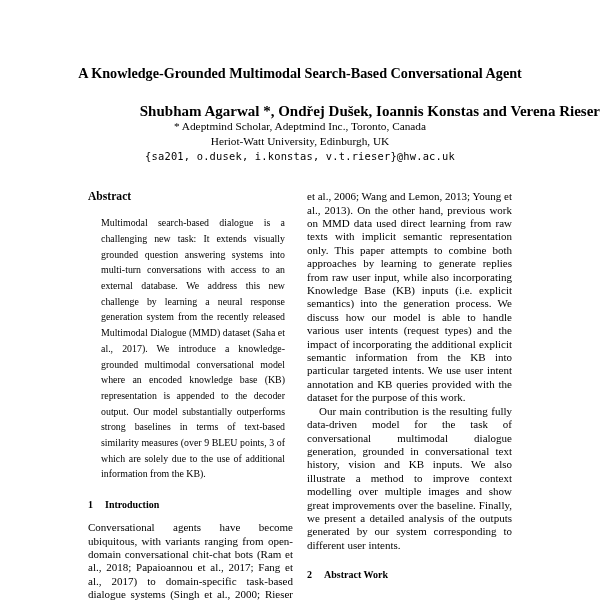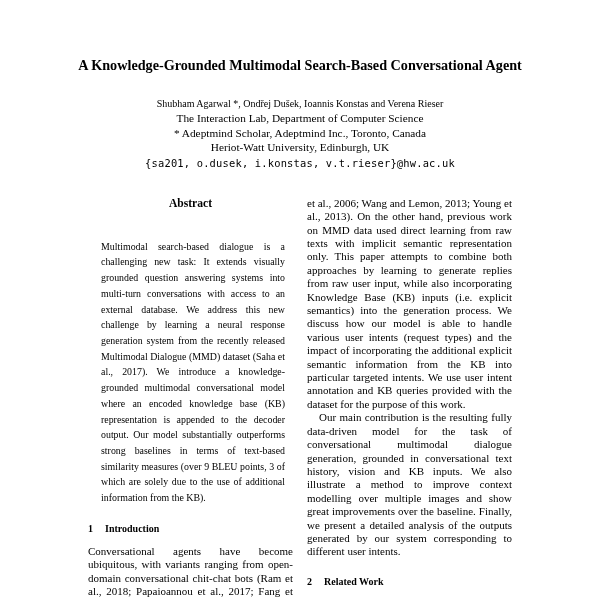--- a/index.html
+++ b/index.html
@@ -7,33 +7,34 @@
     width: 600px; height: 600px;
     background: #ffffff;
     overflow: hidden;
     color: #000;
     font-family: "Liberation Serif", serif;
   }
   .page { padding-top: 56px; }
 
   .title {
     width: 460px;
-    margin: 0 auto;
+    margin: 8px auto;
     text-align: center;
     font-size: 14.2px;
     font-weight: bold;
     line-height: 18px;
     font-family: Liberation Serif, serif;
   }
 
   .author-block { margin-top: 22px; text-align: center; }
   .authors {
-    font-size: 10px;
-    font-weight: normal;
+    font-size: 15px;
+    font-weight: bold;
     line-height: 15px;
+    text-align: right;
   }
   .affil {
     font-size: 11.3px;
     line-height: 14.6px;
   }
   .email {
     font-family: "DejaVu Sans Mono", monospace;
     font-size: 10.4px;
     margin-top: 2px;
     letter-spacing: 0.2px;
@@ -41,24 +42,24 @@
 
   .columns {
     width: 424px;
     margin: 28px auto 0;
     display: flex;
     gap: 14px;
   }
   .col { width: 205px; }
 
   .abstract-heading {
-    text-align: center;
+    text-align: left;
     font-size: 11.6px;
     font-weight: bold;
-    margin-bottom: 29px;
+    margin-bottom: 12px;
   }
   .abstract-text {
     font-size: 9.9px;
     line-height: 15.7px;
     text-align: justify;
     padding-left: 13px;
     padding-right: 8px;
     hyphens: auto;
   }
 
@@ -79,21 +80,20 @@
 </style>
 </head>
 <body>
 
 <div class="page">
 
   <h1 class="title">A Knowledge-Grounded Multimodal Search-Based Conversational Agent</h1>
 
   <div class="author-block">
     <div class="authors">Shubham Agarwal *,  Ondřej Dušek, Ioannis Konstas and Verena Rieser</div>
-    <div class="affil">The Interaction Lab, Department of Computer Science</div>
     <div class="affil">* Adeptmind Scholar, Adeptmind Inc., Toronto, Canada</div>
     <div class="affil">Heriot-Watt University, Edinburgh, UK</div>
     <div class="email">{sa201, o.dusek, i.konstas, v.t.rieser}@hw.ac.uk</div>
   </div>
 
   <div class="columns">
 
     <div class="col">
       <h2 class="abstract-heading">Abstract</h2>
       <p class="abstract-text">Multimodal search-based dialogue is a challenging new task: It extends visually grounded question answering systems into multi-turn conversations with access to an external database. We address this new challenge by learning a neural response generation system from the recently released Multimodal Dialogue (MMD) dataset (Saha et al., 2017). We introduce a knowledge-grounded multimodal conversational model where an encoded knowledge base (KB) representation is appended to the decoder output. Our model substantially outperforms strong baselines in terms of text-based similarity measures (over 9 BLEU points, 3 of which are solely due to the use of additional information from the KB).</p>
@@ -102,19 +102,19 @@
         <span>1</span><span class="sec-title">Introduction</span>
       </h2>
       <p class="body-par">Conversational agents have become ubiquitous, with variants ranging from open-domain conversational chit-chat bots (Ram et al., 2018; Papaioannou et al., 2017; Fang et al., 2017) to domain-specific task-based dialogue systems (Singh et al., 2000; Rieser and Lemon, 2010, 2011; Young et al.,</p>
     </div>
 
     <div class="col">
       <p class="body-par">et al., 2006; Wang and Lemon, 2013; Young et al., 2013). On the other hand, previous work on MMD data used direct learning from raw texts with implicit semantic representation only. This paper attempts to combine both approaches by learning to generate replies from raw user input, while also incorporating Knowledge Base (KB) inputs (i.e. explicit semantics) into the generation process. We discuss how our model is able to handle various user intents (request types) and the impact of incorporating the additional explicit semantic information from the KB into particular targeted intents. We use user intent annotation and KB queries provided with the dataset for the purpose of this work.</p>
       <p class="body-par first-line-indent">Our main contribution is the resulting fully data-driven model for the task of conversational multimodal dialogue generation, grounded in conversational text history, vision and KB inputs. We also illustrate a method to improve context modelling over multiple images and show great improvements over the baseline. Finally, we present a detailed analysis of the outputs generated by our system corresponding to different user intents.</p>
 
       <h2 class="section-heading">
-        <span>2</span><span class="sec-title">Related Work</span>
+        <span>2</span><span class="sec-title">Abstract Work</span>
       </h2>
     </div>
 
   </div>
 
 </div>
 
 </body></html>

